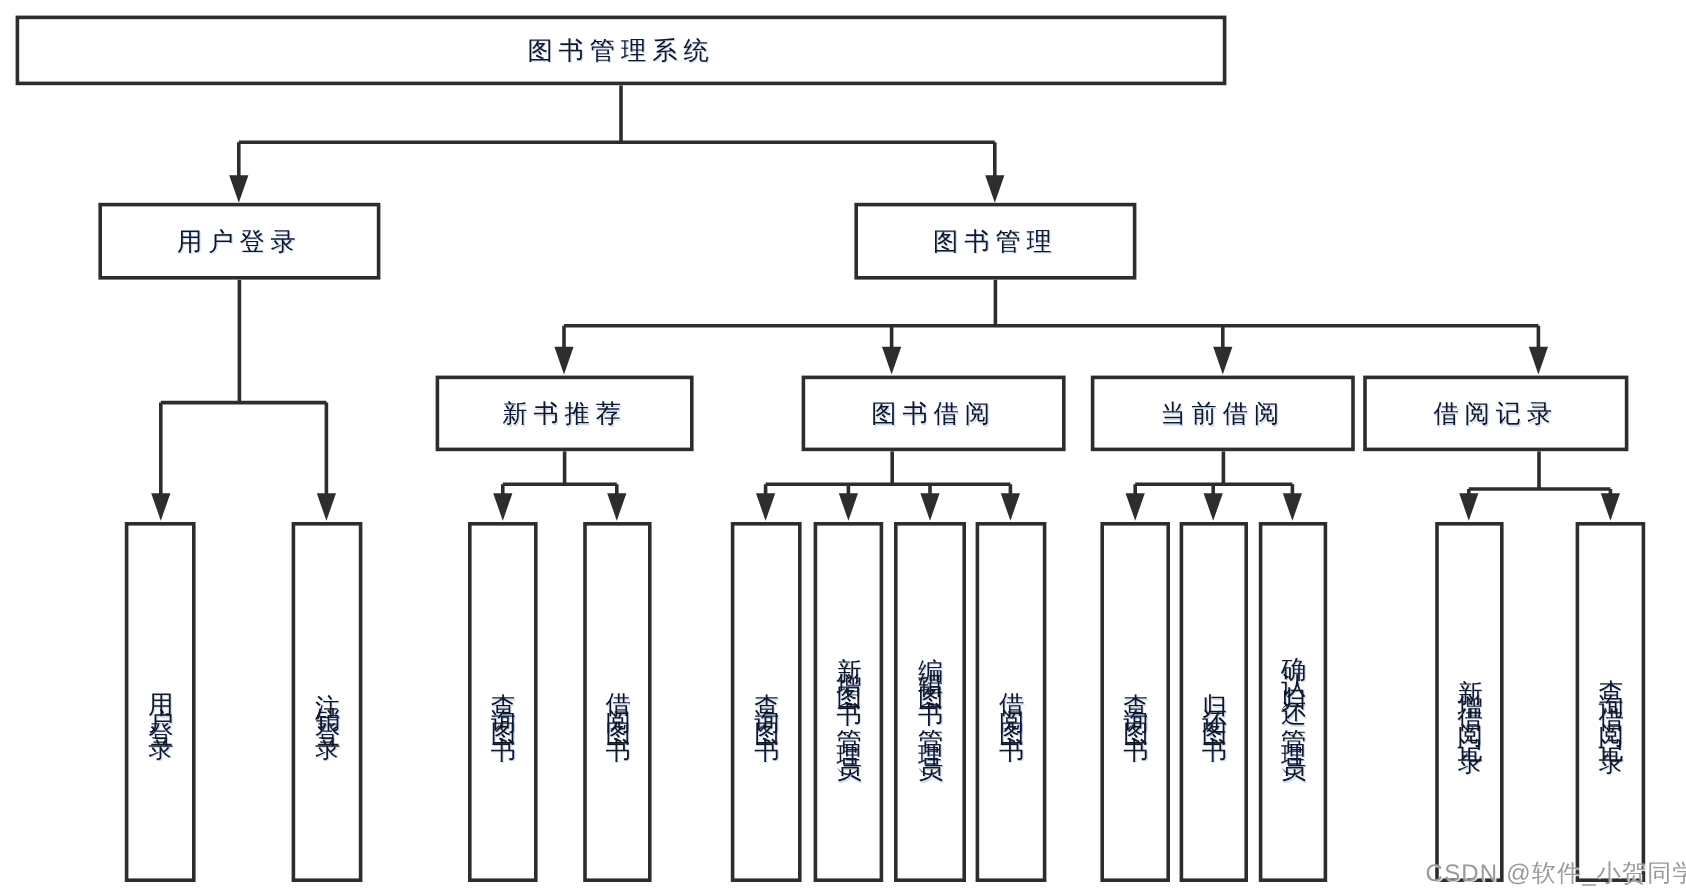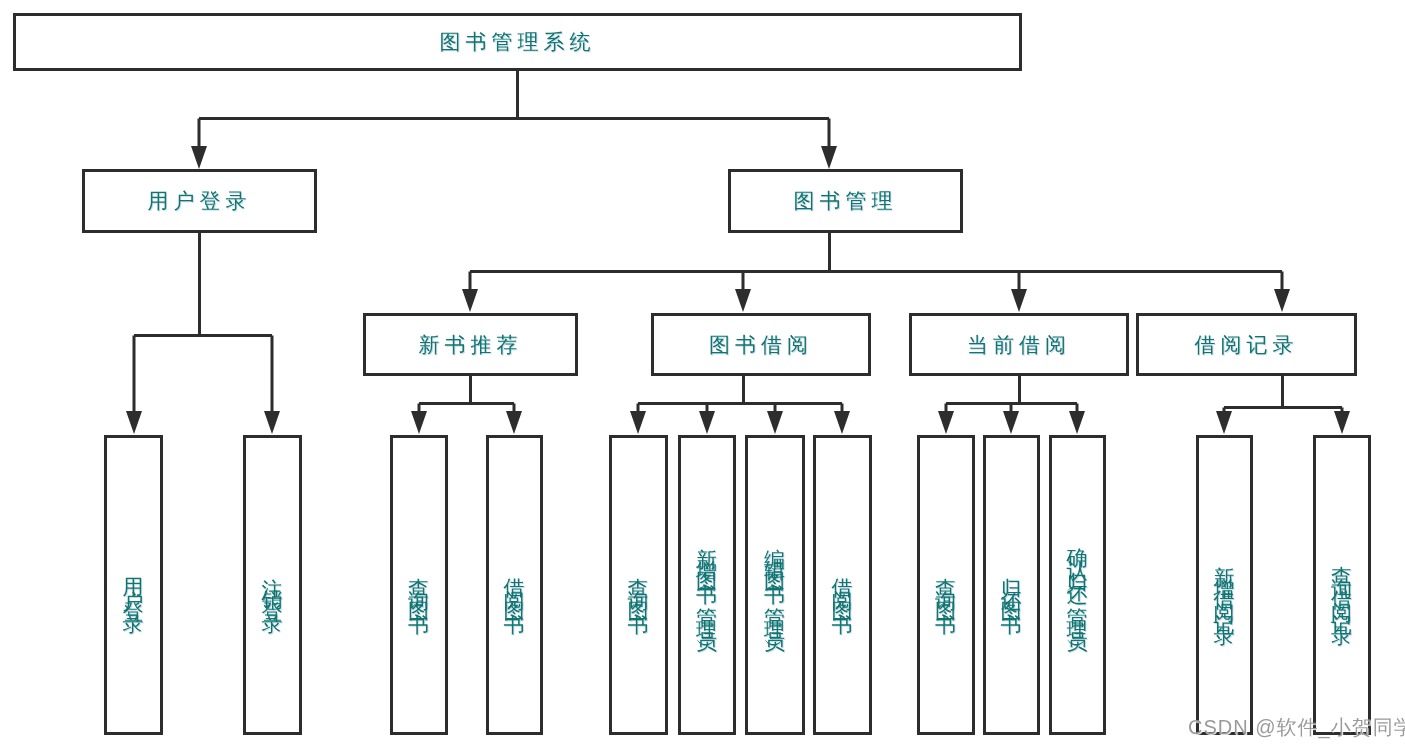--- a/index.html
+++ b/index.html
@@ -13,21 +13,21 @@
   .connectors{position:absolute;left:0;top:0;z-index:1;}
   .box{
     position:absolute;
     background:#ffffff;
     border:3px solid #2d2d2d;
     box-sizing:border-box;
     display:flex;align-items:center;justify-content:center;
     z-index:2;
   }
   .box .lbl{
-    color:#0f766e;
+    color:#0f172a;
     font-size:21px;
     letter-spacing:5px;
     white-space:nowrap;
     text-shadow:1px 1px 0 rgba(100,140,210,0.30);
   }
   .leaf .lbl{
     writing-mode:vertical-rl;
     text-orientation:mixed;
     letter-spacing:12px;
     font-size:21px;
@@ -89,28 +89,28 @@
     </g>
   </svg>
 
   <div class="box" style="left:13px;top:13px;width:1009px;height:58px;">
     <span class="lbl">图书管理系统</span>
   </div>
 
   <div class="box" style="left:82px;top:169px;width:235px;height:64px;">
     <span class="lbl">用户登录</span>
   </div>
-  <div class="box" style="left:728px;top:169px;width:235px;height:64px;">
+  <div class="box" style="left:712px;top:169px;width:235px;height:64px;">
     <span class="lbl">图书管理</span>
   </div>
 
   <div class="box" style="left:363px;top:313px;width:215px;height:63px;">
     <span class="lbl">新书推荐</span>
   </div>
-  <div class="box" style="left:651px;top:313px;width:220px;height:63px;">
+  <div class="box" style="left:668px;top:313px;width:220px;height:63px;">
     <span class="lbl">图书借阅</span>
   </div>
   <div class="box" style="left:909px;top:313px;width:220px;height:63px;text-align:right;">
     <span class="lbl">当前借阅</span>
   </div>
   <div class="box" style="left:1136px;top:313px;width:221px;height:63px;">
     <span class="lbl">借阅记录</span>
   </div>
 
   <div class="box leaf" style="left:104px;top:435px;width:59px;height:300px;">

